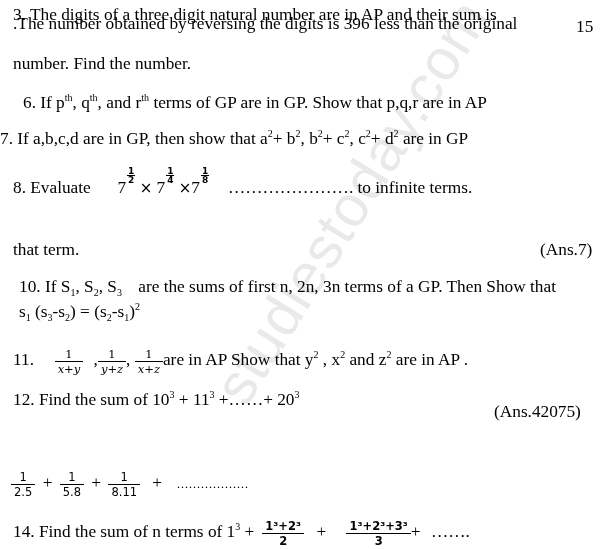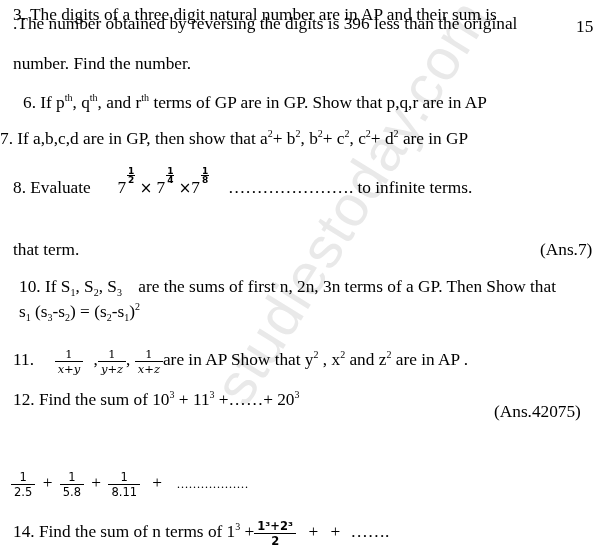--- a/index.html
+++ b/index.html
@@ -5,21 +5,21 @@
   html, body { margin: 0; padding: 0; background: #ffffff; }
   body { width: 610px; height: 549px; position: relative; overflow: hidden; color: #000; font-family: "Liberation Serif", "DejaVu Serif", serif; font-size: 17.3px; }
   .line { position: absolute; white-space: nowrap; line-height: 20px; }
   sup { font-size: 10px; vertical-align: 0; position: relative; top: -7px; }
   sub { font-size: 10px; vertical-align: 0; position: relative; top: 4px; }
   .frac { display: inline-block; vertical-align: middle; text-align: center; font-family: "DejaVu Serif", serif; position: relative; }
   .frac .num, .frac .den { display: block; line-height: 14px; padding: 0 3px; }
   .frac .num { border-bottom: 1.6px solid #000; }
   .small { font-size: 11.5px; }
   .italic { font-style: italic; }
-  .bold { font-weight: bold; }
+  .bold { font-weight: bold; margin-left: 8px; }
   .exp-frac { display: inline-block; position: relative; top: -10px; font-size: 9px; font-weight: bold; text-align: center; line-height: 8px; font-family: "DejaVu Sans", sans-serif; margin-left: 1px; }
   .exp-frac .en { display: block; border-bottom: 1px solid #000; padding: 0 1px; }
   .exp-frac .ed { display: block; padding: 0 1px; }
   .right { position: absolute; white-space: nowrap; line-height: 20px; }
   .watermark { position: absolute; left: 200px; top: 380px; transform: rotate(-58deg); transform-origin: left top; color: #e9e9e9; font-family: "Liberation Sans", sans-serif; font-size: 58px; white-space: nowrap; pointer-events: none; z-index: 0; letter-spacing: 1px; }
   .content { position: absolute; inset: 0; z-index: 1; }
 </style>
 </head>
 <body>
 
@@ -81,17 +81,17 @@
     <span style="margin:0 3px;">+</span>
     <span class="frac small" style="font-family:'DejaVu Sans',sans-serif;"><span class="num">1</span><span class="den">8.11</span></span>
     <span style="margin:0 10px 0 8px;">+</span>
     <span style="font-size:12px;">………………</span>
   </div>
 
   <div class="line" style="left:13px; top:515px; line-height:34px;">
     <span>14.  Find the sum of n terms of   1</span><sup>3</sup>
     <span>+</span><span class="frac small bold" style="font-family:'DejaVu Sans',sans-serif;"><span class="num">1³+2³</span><span class="den">2</span></span>
     <span style="margin:0 8px;">+</span>
-    <span>+</span>
+    <span class="frac small bold" style="font-family:'DejaVu Sans',sans-serif;"><span class="num">1³+2³+3³</span><span class="den">3</span></span><span>+</span>
     <span style="margin-left:6px;">…….</span>
   </div>
 
 </div>
 
 </body></html>

